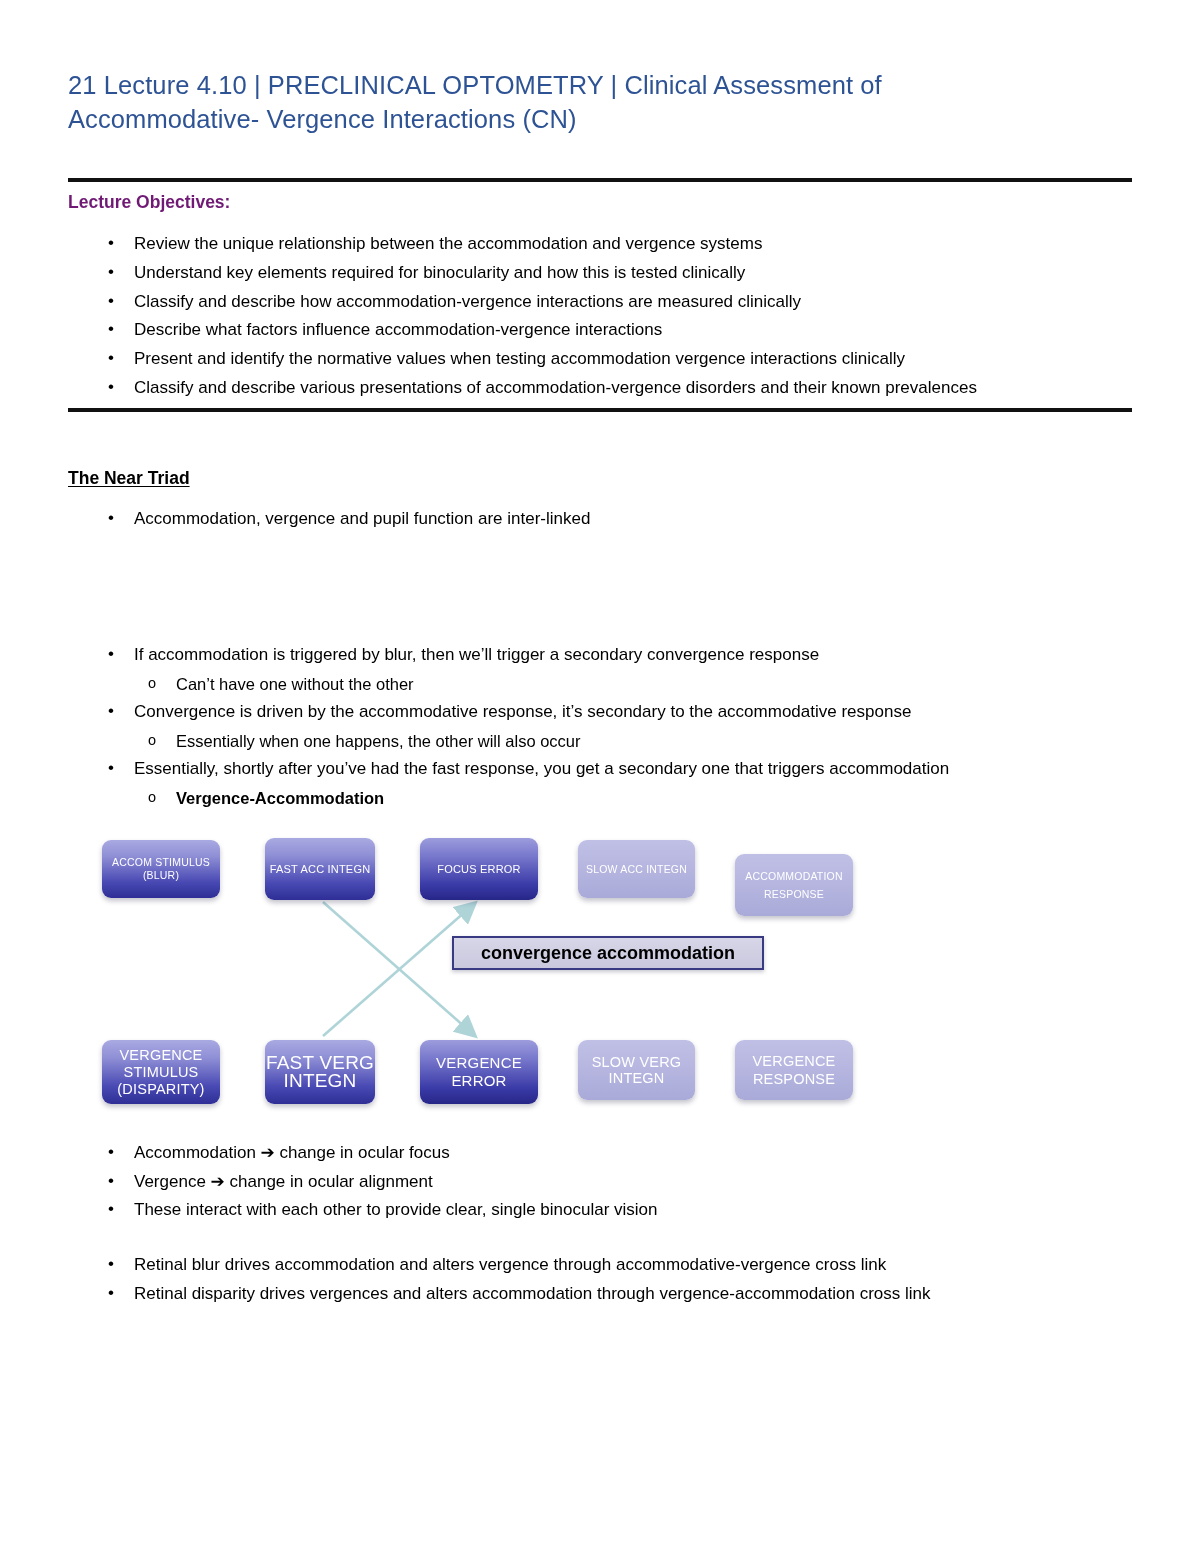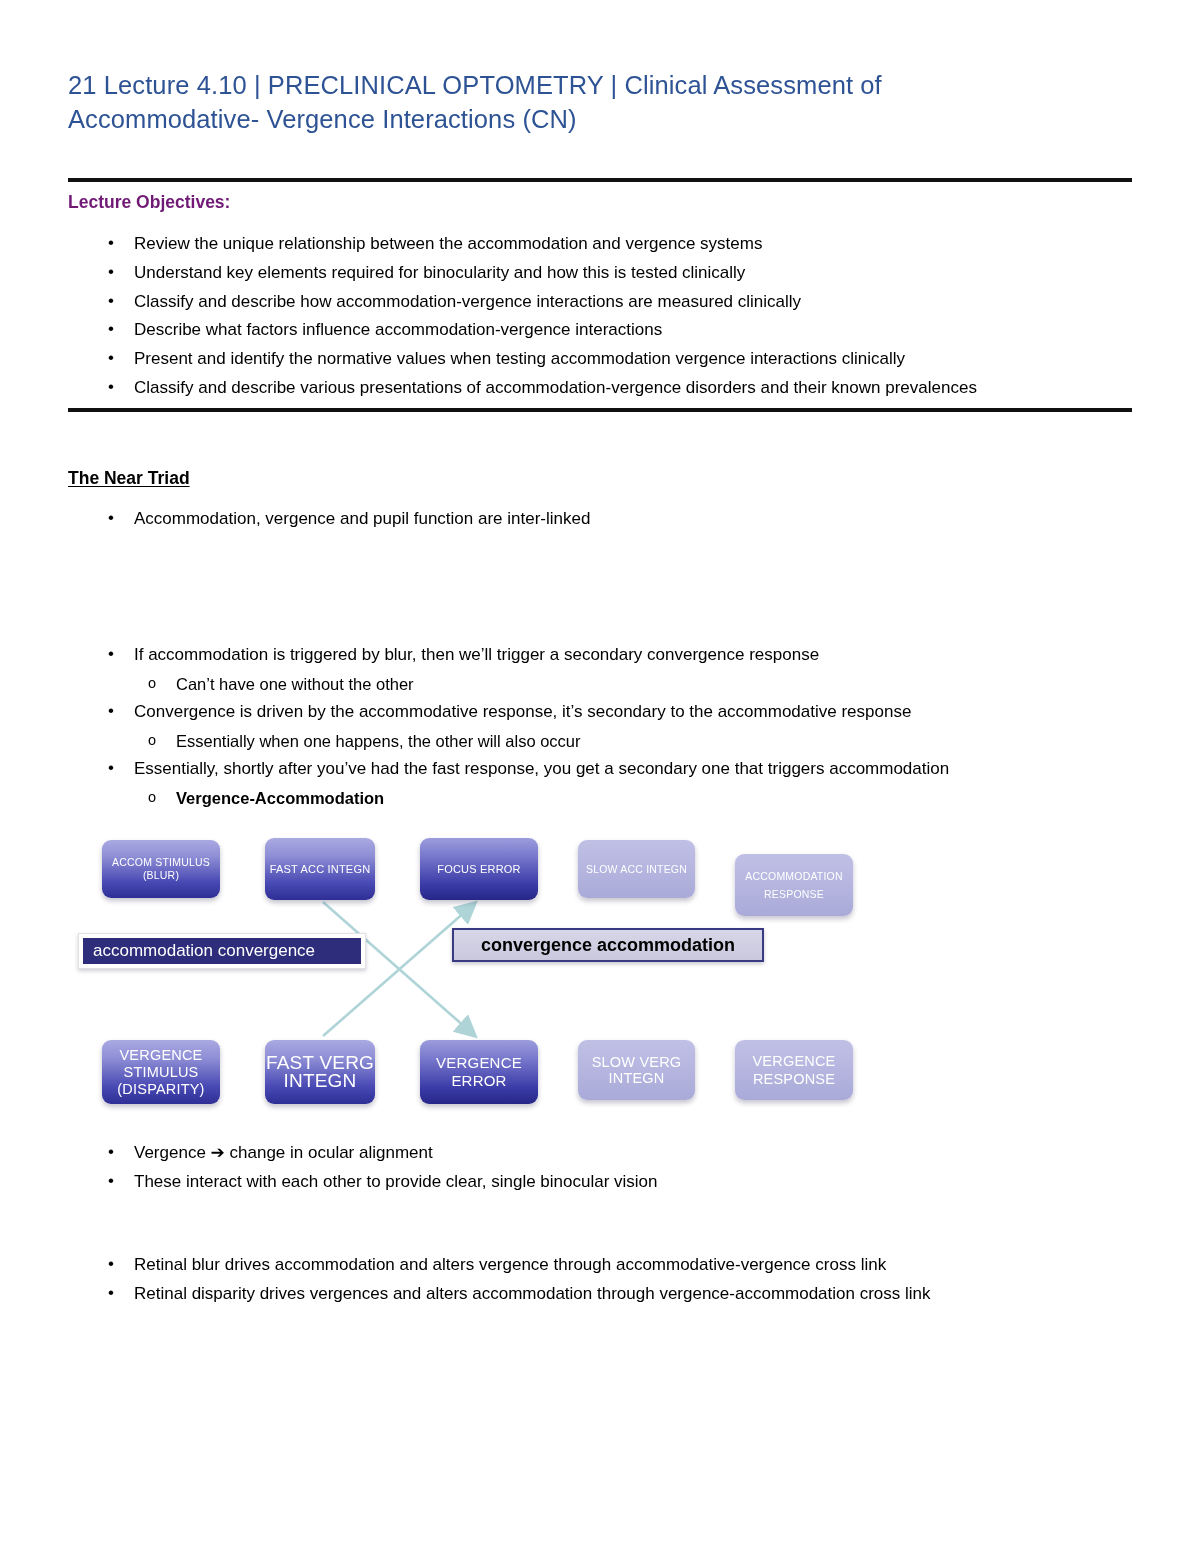--- a/index.html
+++ b/index.html
@@ -189,21 +189,21 @@
     background: #2d2d7c;
     color: #ffffff;
     font-size: 17px;
     display: flex;
     align-items: center;
     padding-left: 10px;
     box-sizing: border-box;
   }
   .callout.lite {
     left: 382px;
-    top: 108px;
+    top: 116px;
     width: 312px;
     height: 34px;
     background: linear-gradient(to bottom, #d8d7e8 0%, #c9c8dd 100%);
     border: 2px solid #3a3a82;
     color: #000000;
     font-size: 18px;
     font-weight: 700;
     justify-content: center;
     box-shadow: 0 2px 4px rgba(80,80,110,0.32);
   }
@@ -289,27 +289,25 @@
     <div class="dbox grad-deep b2">
         <span class="lbl">VERGENCE<br>ERROR</span>
       </div>
     <div class="dbox light b3">
         <span class="lbl">SLOW VERG<br>INTEGN</span>
       </div>
     <div class="dbox light b4">
         <span class="lbl">VERGENCE<br>RESPONSE</span>
       </div>
 
-    <div class="callout dark">
-      <div class="inner">accommodation convergence</div>
-    </div>
     <div class="callout lite">convergence accommodation</div>
   </div>
 
   <ul class="blist" id="interact-list">
+      <li>Accommodation ➔ change in ocular focus</li>
       <li>Vergence ➔ change in ocular alignment</li>
       <li>These interact with each other to provide clear, single binocular vision</li>
     </ul>
   <ul class="blist" id="crosslink-list">
       <li>Retinal blur drives accommodation and alters vergence through accommodative-vergence cross link</li>
       <li>Retinal disparity drives vergences and alters accommodation through vergence-accommodation cross link</li>
     </ul>
 
 </div>
 

